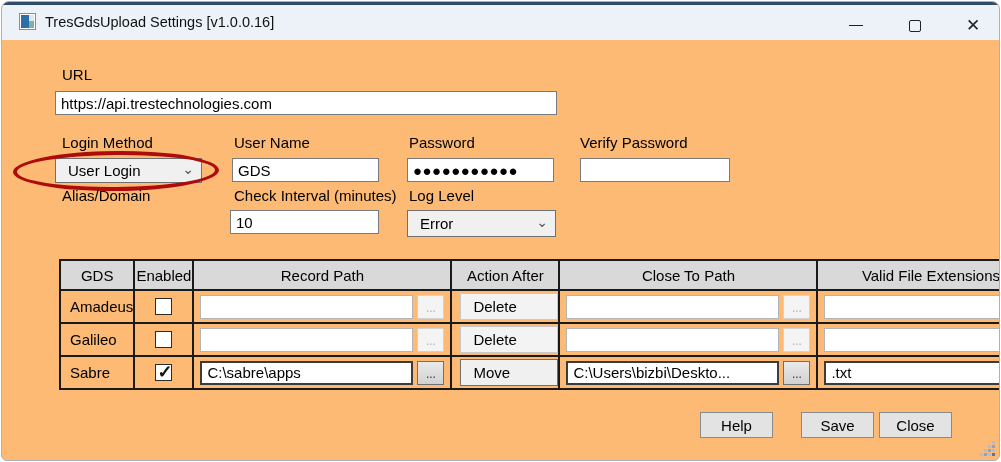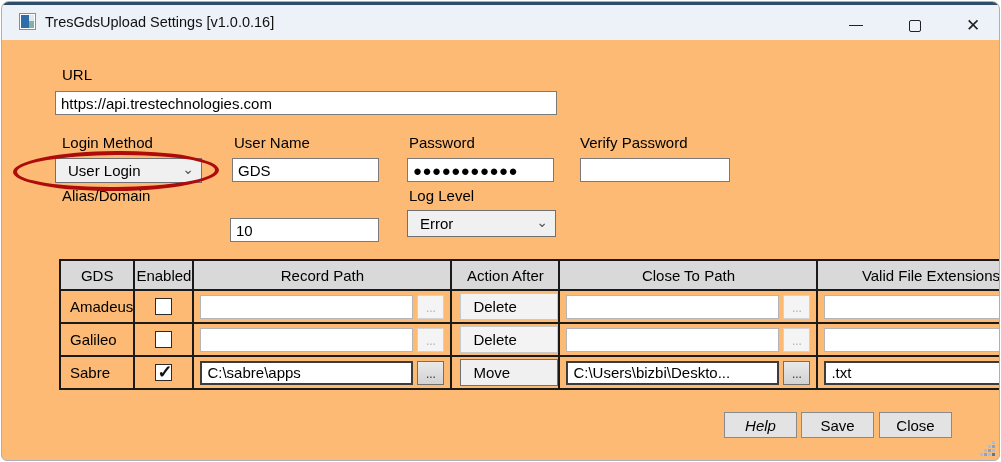--- a/index.html
+++ b/index.html
@@ -89,23 +89,24 @@
     <span>User Login</span>
     <span class="chev">⌄</span>
   </div>
   <input class="tb" style="left: 230px; top: 156px; width: 147px;" value="GDS">
   <input class="tb" style="left: 405px; top: 156px; width: 147px; letter-spacing: 0.5px;" value="●●●●●●●●●●●">
   <input class="tb" style="left: 578px; top: 156px; width: 150px;" value="">
 
   <div class="ellipse"></div>
 
   <div class="label" style="left:60px;top:185px;">Alias/Domain</div>
+  <div class="label" style="left:232px;top:185px;">Check Interval (minutes)</div>
   <div class="label" style="left:407px;top:185px;">Log Level</div>
 
-  <input class="tb" style="left: 228px; top: 208px; width: 149px; margin-top: 8px;" value="10">
+  <input class="tb" style="left: 228px; top: 208px; width: 149px;" value="10">
   <div class="combo" style="left:405px;top:208px;width:149px;height:27px;">
     <span>Error</span>
     <span class="chev">⌄</span>
   </div>
 
   <table class="gds-table">
     <colgroup>
         <col style="width:90px">
         <col style="width:71px">
         <col style="width:227px">
@@ -214,18 +215,18 @@
           </td>
       <td>
             <div class="cellflex">
         <input class="cell-input strong" value=".txt" style="">
       </div>
           </td>
     </tr>
   </tbody>
     </table>
 
-  <div class="pushbtn" style="left:722px;font-style:italic;">Help</div>
+  <div class="pushbtn" style="left:698px;">Help</div>
   <div class="pushbtn" style="left:799px;">Save</div>
   <div class="pushbtn" style="left:877px;">Close</div>
 
   <div class="grip"></div>
 </div>
 
 </body></html>

